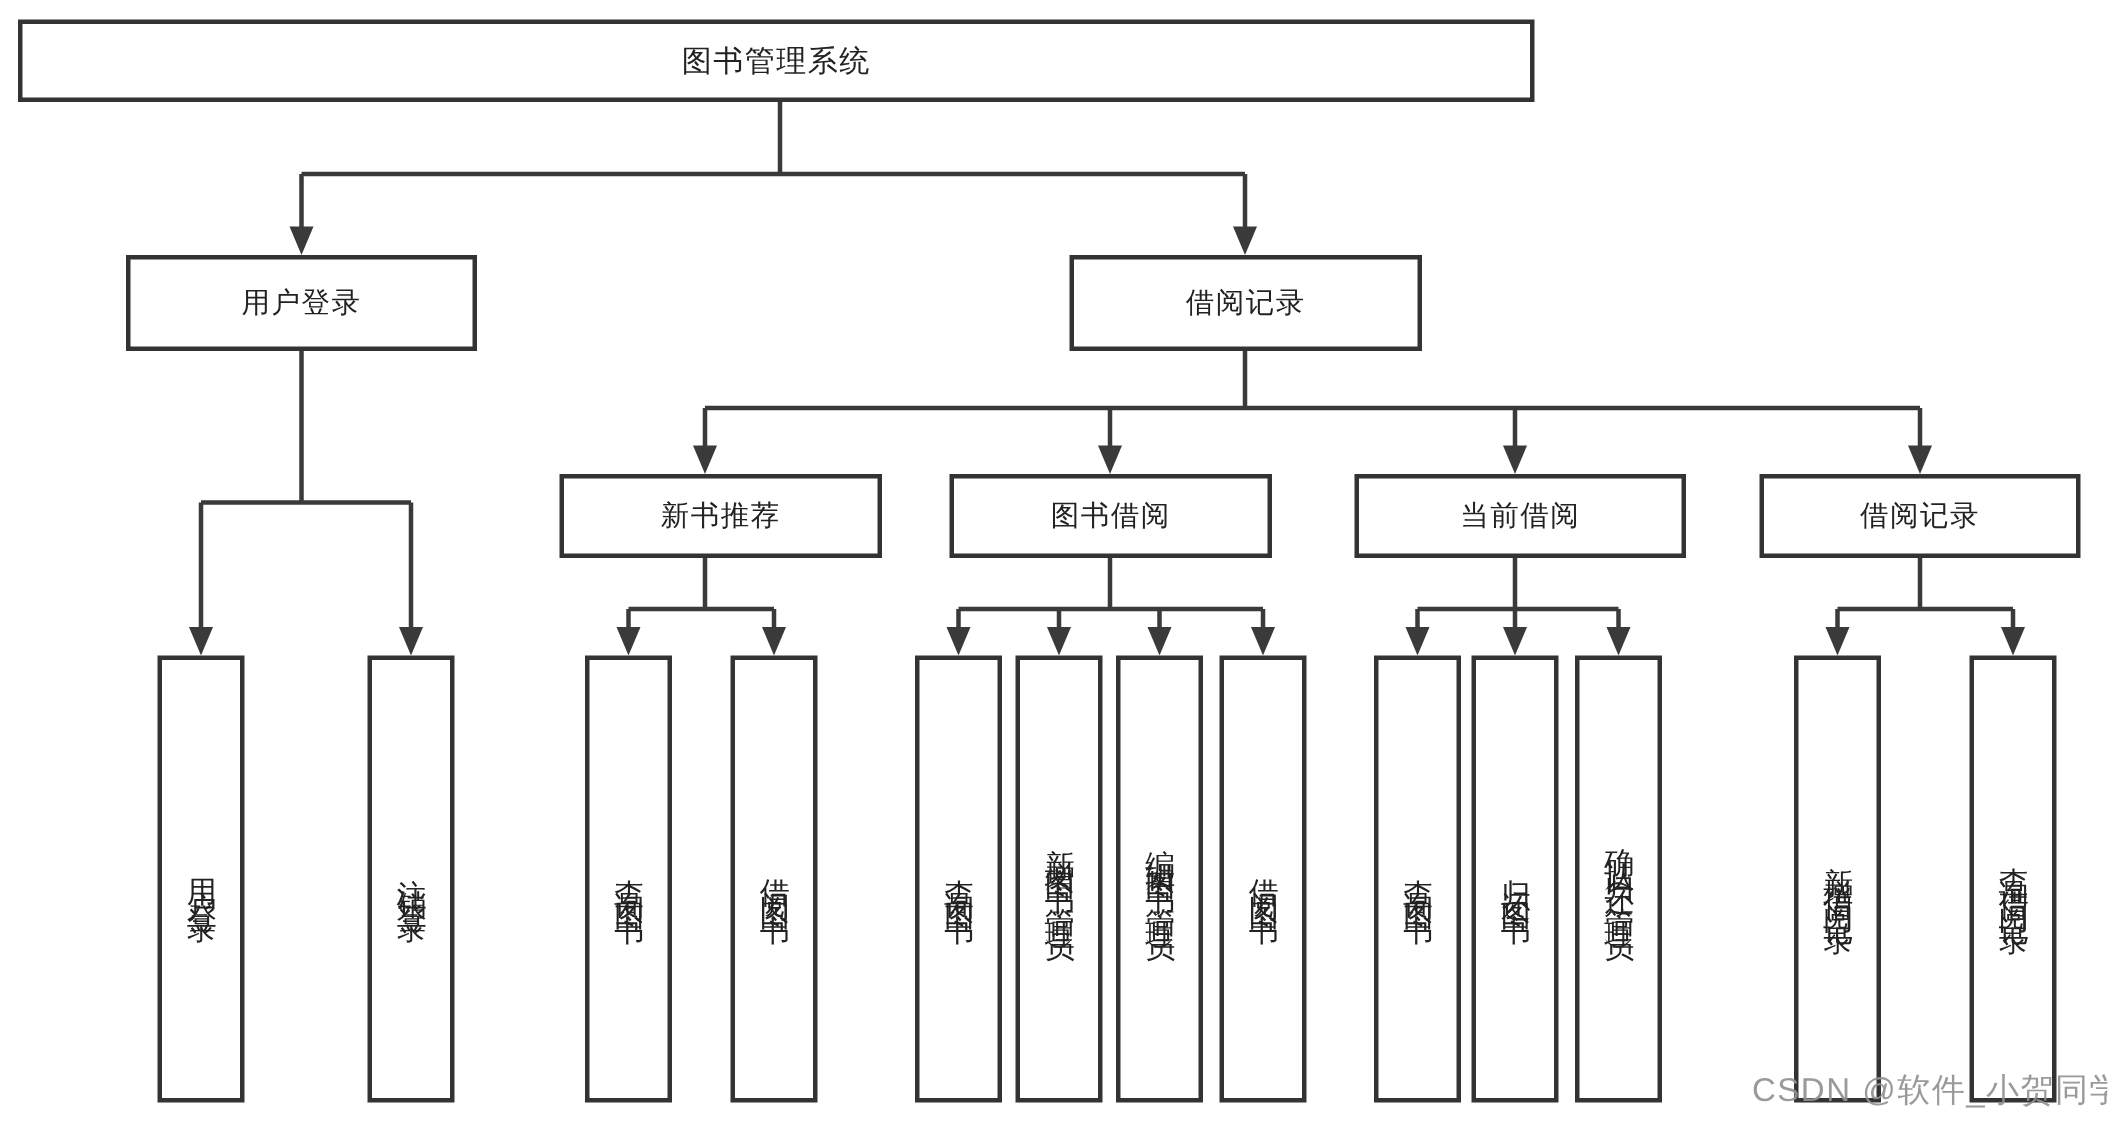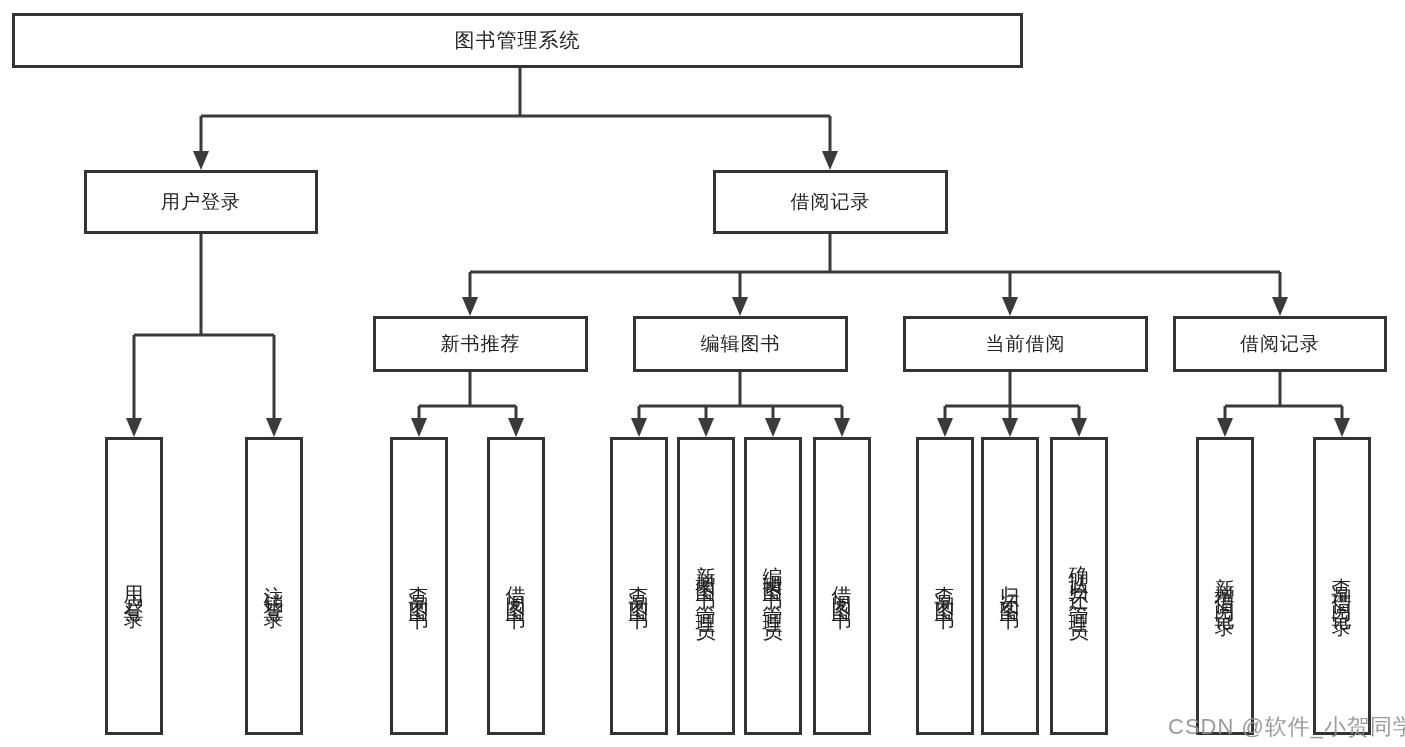--- a/index.html
+++ b/index.html
@@ -37,21 +37,21 @@
     letter-spacing: 8px;
     line-height: 1;
     white-space: nowrap;
   }
   
   .n-root { left: 12px;  top: 13px;  width: 1011px; height: 55px; }
   .n-l2a  { left: 84px;  top: 170px; width: 234px;  height: 64px; }
   .n-l2b  { left: 713px; top: 170px; width: 235px;  height: 64px; }
   .n-l3a  { left: 373px;  top: 316px; width: 215px; height: 56px; }
   .n-l3b  { left: 633px;  top: 316px; width: 215px; height: 56px; }
-  .n-l3c  { left: 903px;  top: 316px; width: 245px; height: 56px; }
+  .n-l3c  { left: 903px;  top: 316px; width: 221px; height: 56px; }
   .n-l3d  { left: 1173px; top: 316px; width: 214px; height: 56px; }
   .leaf   { top: 437px; width: 58px; height: 298px; }
   .n-g1a { left: 105px; }  .n-g1b { left: 245px; }
   .n-g2a { left: 390px; }  .n-g2b { left: 487px; }
   .n-g3a { left: 610px; }  .n-g3b { left: 677px; }
   .n-g3c { left: 744px; }  .n-g3d { left: 813px; }
   .n-g4a { left: 916px; }  .n-g4b { left: 981px; }  .n-g4c { left: 1050px; }
   .n-g5a { left: 1196px; } .n-g5b { left: 1313px; }
   #watermark {
     position: absolute;
@@ -124,21 +124,21 @@
     <span>用户登录</span>
   </div>
   <div class="box lvl n-l2b">
     <span>借阅记录</span>
   </div>
 
   <div class="box lvl n-l3a">
     <span>新书推荐</span>
   </div>
   <div class="box lvl n-l3b">
-    <span>编辑图书</span>
+    <span>图书借阅</span>
   </div>
   <div class="box lvl n-l3c">
     <span>当前借阅</span>
   </div>
   <div class="box lvl n-l3d">
     <span>借阅记录</span>
   </div>
 
   <div class="box leaf n-g1a">
     <span class="vtext">用户登录</span>

